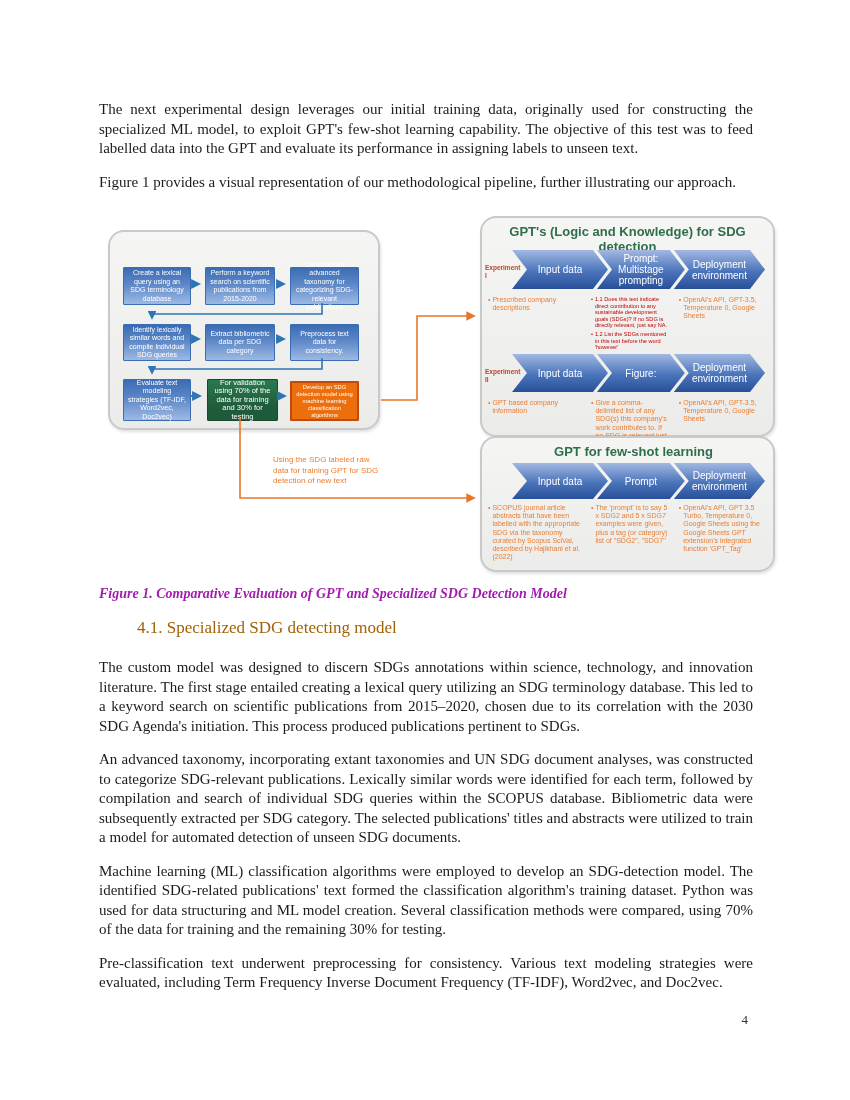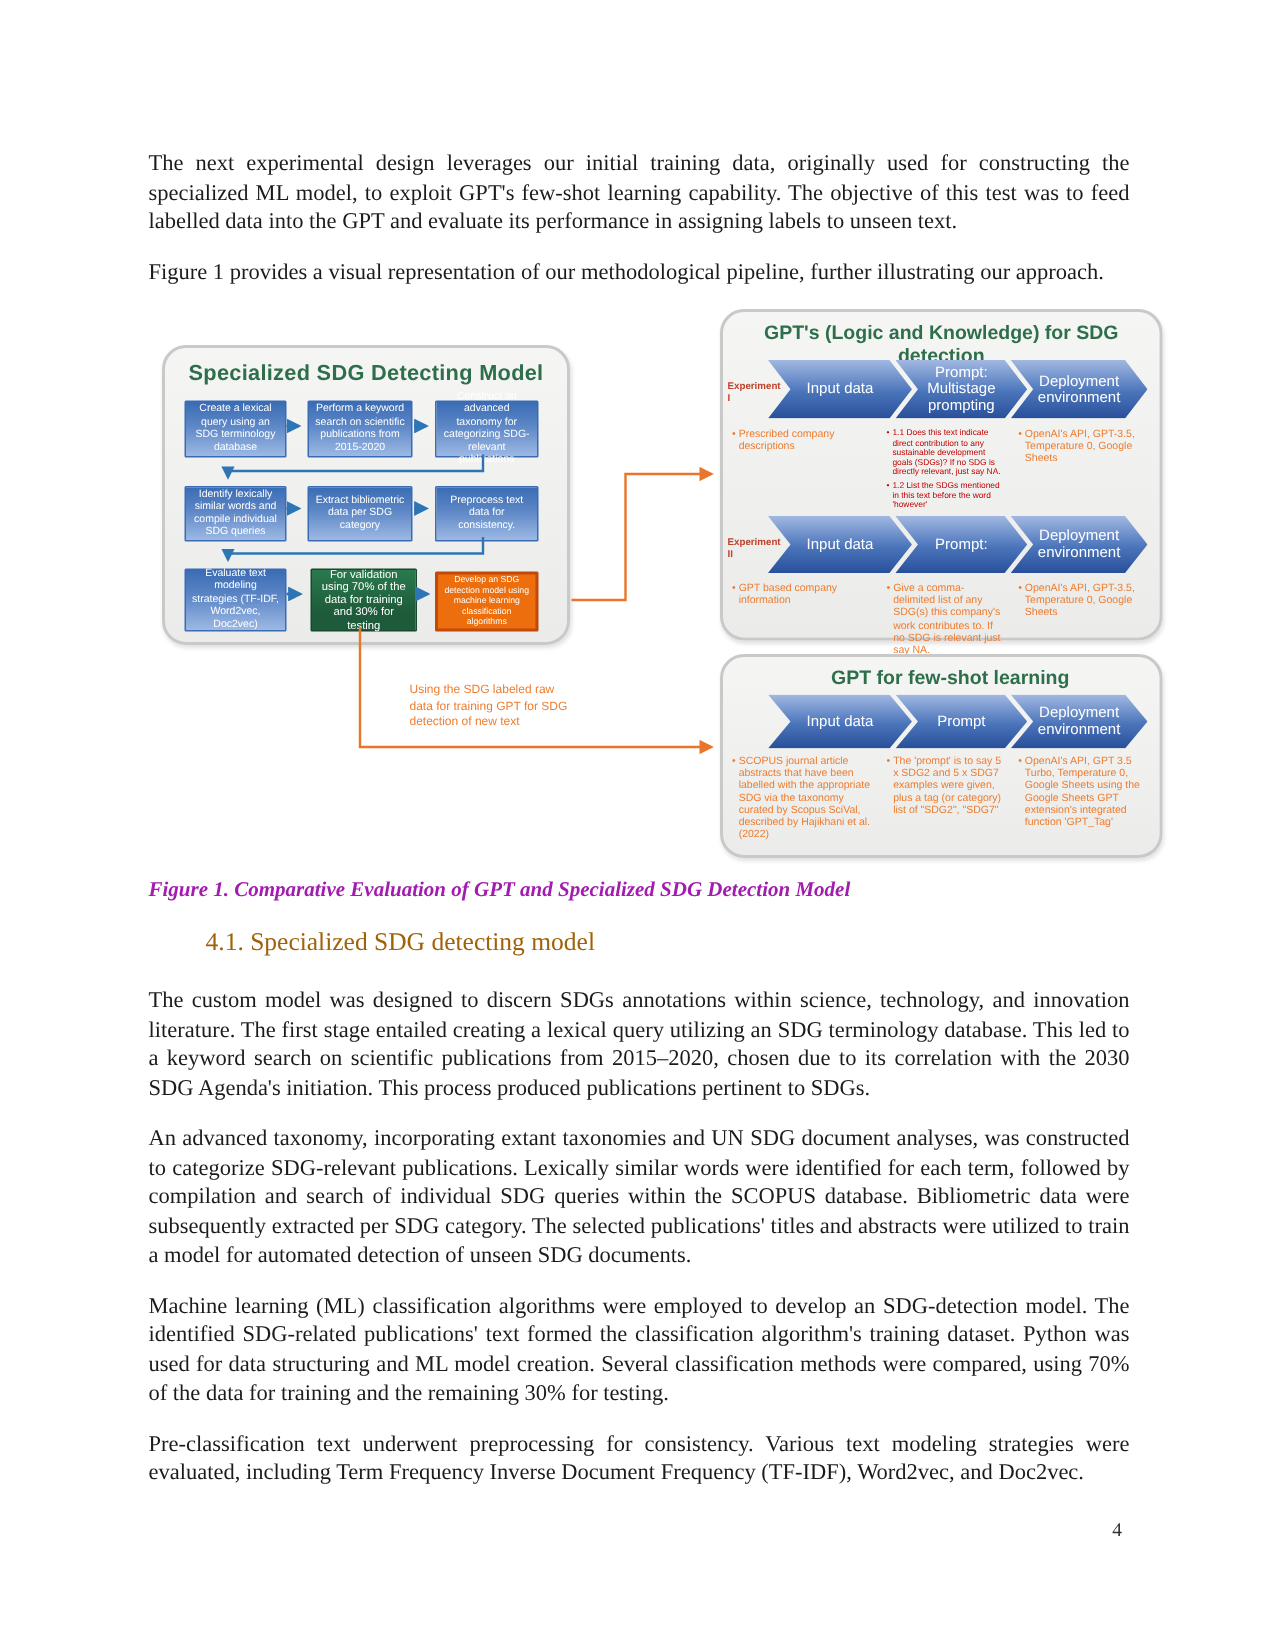--- a/index.html
+++ b/index.html
@@ -65,21 +65,21 @@
     border:1px solid #17492e;
     font-size:7.5px;
   }
   .pbox.orange{
     background:#ed6e0c;
     border:2px solid #c0490b;
     font-size:5.8px;
     line-height:7px;
   }
   
-  .trp{ left:480px; top:0px;   width:295px; height:221px; }
+  .trp{ left:480px; top:10px;   width:295px; height:221px; }
   .brp{ left:480px; top:230px; width:295px; height:136px; }
   .trp .panel-title{ font-size:13px; padding-top:6px; }
   .brp .panel-title{ font-size:13px; padding-top:6px;margin-left:12px; }
   .chev-row{
     position:absolute;
     left:30px; right:8px;
     display:flex;
     align-items:stretch;
   }
   .chev{
@@ -183,21 +183,20 @@
         <path d="M191,190 L200,190" stroke="#2e75b6" stroke-width="1.8" fill="none" marker-end="url(#mb)"></path>
         <path d="M278,190 L285,190" stroke="#2e75b6" stroke-width="1.8" fill="none" marker-end="url(#mb)"></path>
         <path d="M322,97 L322,108 L152,108 L152,112" stroke="#2e75b6" stroke-width="1.6" fill="none" marker-end="url(#mb)"></path>
         <path d="M322,152 L322,163 L152,163 L152,167" stroke="#2e75b6" stroke-width="1.6" fill="none" marker-end="url(#mb)"></path>
 
         <path d="M381,194 L417,194 L417,110 L474,110" stroke="#e8762a" stroke-width="1.6" fill="none" marker-end="url(#mo)"></path>
         <path d="M240,212 L240,292 L474,292" stroke="#e8762a" stroke-width="1.6" fill="none" marker-end="url(#mo)"></path>
       </svg>
 
       <div class="panel lp">
-        <div class="panel-title">Specialized SDG Detecting Model</div>
         <div class="pbox blue" style="left:13px; top:35px; width:68px; height:38px;">Create a lexical query using an SDG terminology database</div>
         <div class="pbox blue" style="left:95px; top:35px; width:70px; height:38px;">Perform a keyword search on scientific publications from 2015-2020</div>
         <div class="pbox blue" style="left:180px;top:35px; width:69px; height:38px;">Construct an advanced taxonomy for categorizing SDG-relevant publications</div>
         <div class="pbox blue" style="left:13px; top:92px; width:68px; height:37px;">Identify lexically similar words and compile individual SDG queries</div>
         <div class="pbox blue" style="left:95px; top:92px; width:70px; height:37px;">Extract bibliometric data per SDG category</div>
         <div class="pbox blue" style="left:180px;top:92px; width:69px; height:37px;">Preprocess text data for consistency.</div>
         <div class="pbox blue" style="left:13px; top:147px;width:68px; height:42px;">Evaluate text modeling strategies (TF-IDF, Word2vec, Doc2vec)</div>
         <div class="pbox green" style="left:97px; top:147px;width:71px; height:42px;">For validation using 70% of the data for training and 30% for testing</div>
         <div class="pbox orange" style="left:180px;top:149px;width:69px; height:40px;">Develop an SDG detection model using machine learning classification algorithms</div>
       </div>
@@ -232,21 +231,21 @@
             <div class="note-item">
                 <span class="b">•</span>
                 <span>OpenAI's API, GPT-3.5, Temperature 0, Google Sheets</span>
               </div>
           </div>
         </div>
 
         <div class="exp-label" style="top:150px;">Experiment II</div>
         <div class="chev-row" style="top:136px; height:38px;">
           <div class="chev c1">Input data</div>
-          <div class="chev c2">Prompt:</div>
+          <div class="chev c2">Figure:</div>
           <div class="chev c3">Deployment environment</div>
         </div>
         <div class="notes-row" style="top:181px;">
           <div class="note-col orange w1">
             <div class="note-item">
                 <span class="b">•</span>
                 <span>GPT based company information</span>
               </div>
           </div>
           <div class="note-col orange w2">

